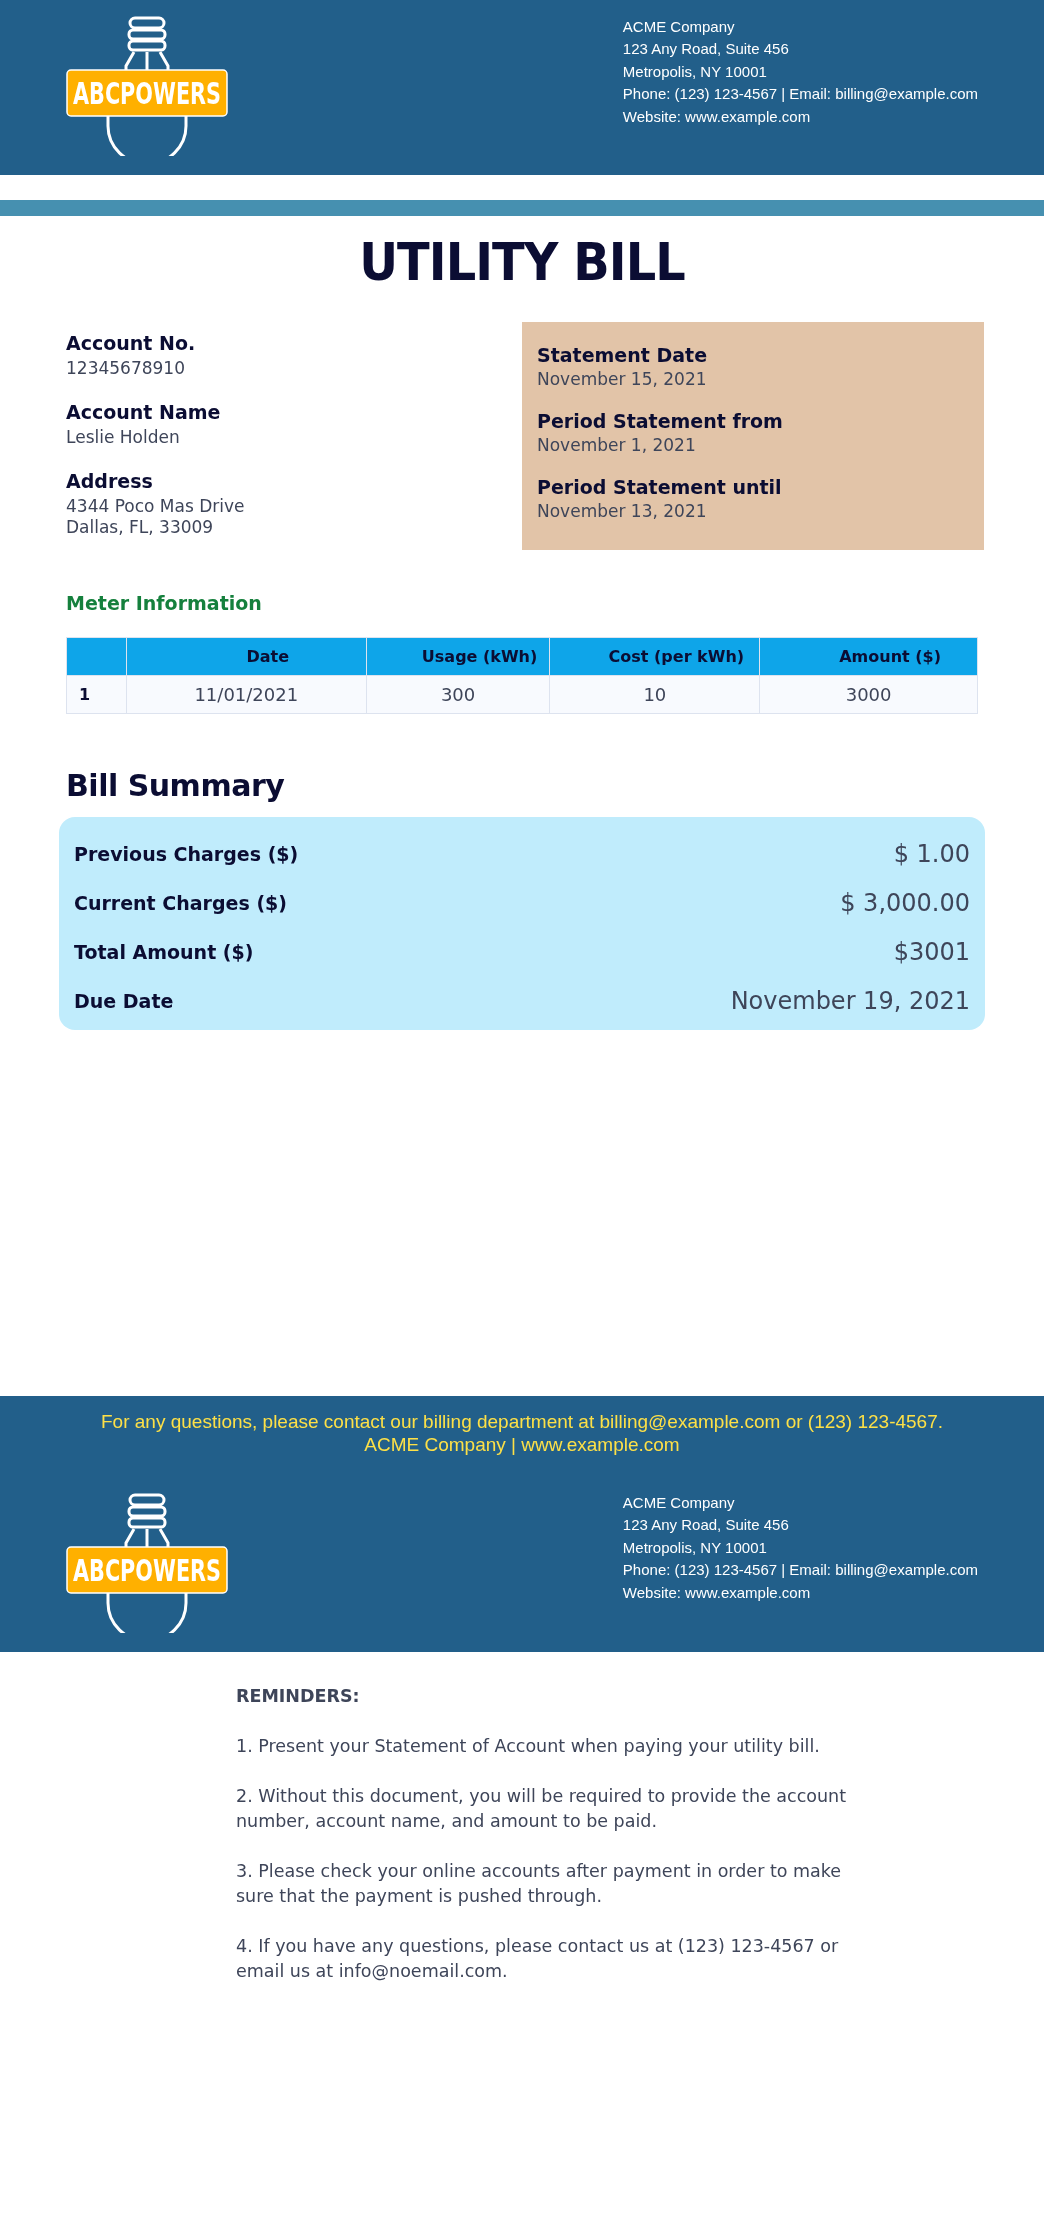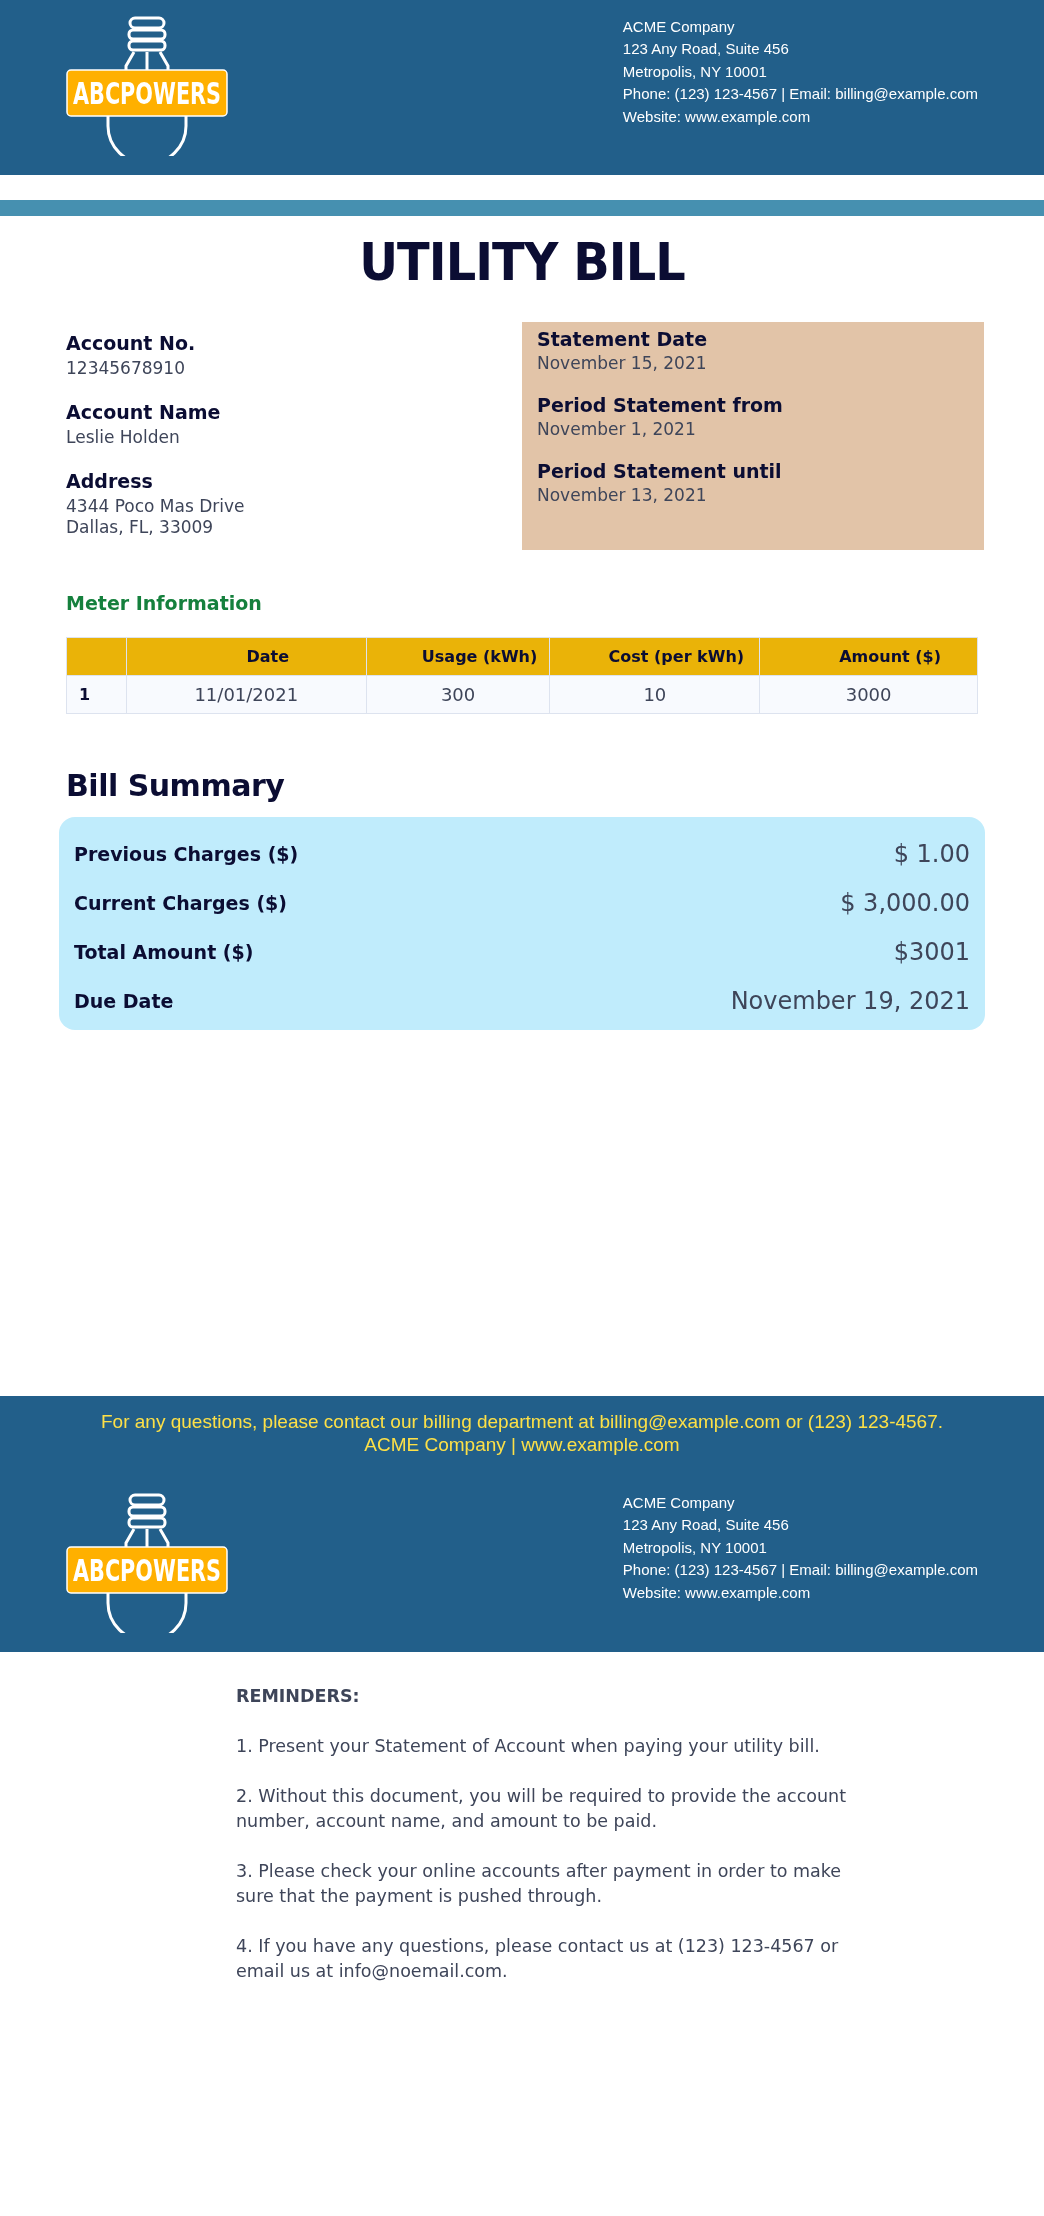--- a/index.html
+++ b/index.html
@@ -22,35 +22,35 @@
 
     .title {
       position: absolute; top: 232px; left: 0; width: 1044px; text-align: center;
       font-family: "DejaVu Sans", sans-serif; font-weight: bold; font-size: 52px; letter-spacing: -1px;
       color: #0b0d33; transform: scaleX(0.92);
     }
 
     .info-left { position: absolute; top: 330px; left: 66px; width: 420px; }
     .info-right {
       position: absolute; top: 322px; left: 522px; width: 462px; height: 228px;
-      background: #e2c4a8; padding: 4px 15px;
+      background: #e2c4a8; padding: 20px 15px;
     }
     .field-label { font-weight: bold; font-size: 19px; color: #0b0d33; line-height: 26px; }
     .field-value { font-size: 17px; color: #3e4559; line-height: 21px; margin-top: 2px; }
     .field { margin-bottom: 20px; }
     .info-right .field { margin-bottom: 18px; }
     .info-right .field-value { margin-top: 1px; }
 
     .meter-title { position: absolute; top: 592px; left: 66px; font-weight: bold; font-size: 19px; color: #15803d; }
     .meter-table {
       position: absolute; top: 637px; left: 66px; width: 912px; border-collapse: collapse;
       font-size: 16px; color: #0b0d33;
     }
     .meter-table th, .meter-table td { border: 1px solid #dde3ef; height: 38px; text-align: center; }
-    .meter-table th { background: #eab308; font-weight: bold; font-size: 16px; padding-left: 43px; }
+    .meter-table th { background: #0ea5e9; font-weight: bold; font-size: 16px; padding-left: 43px; }
     .meter-table td { background: #f8fafe; color: #3e4559; font-size: 18px; }
     .meter-table td.rownum { text-align: left; padding-left: 12px; font-weight: bold; color: #0b0d33; font-size: 16px; }
 
     .summary-title { position: absolute; top: 768px; left: 66px; font-weight: bold; font-size: 30px; color: #0b0d33; letter-spacing: -0.5px; }
     .summary-box {
       position: absolute; top: 817px; left: 59px; width: 926px; height: 213px;
       background: #c0ecfc; padding: 12px 15px; border-radius: 16px;
     }
     .summary-row { display: flex; justify-content: space-between; align-items: center; height: 49px; }
     .summary-label { font-weight: bold; font-size: 19px; color: #0b0d33; }

